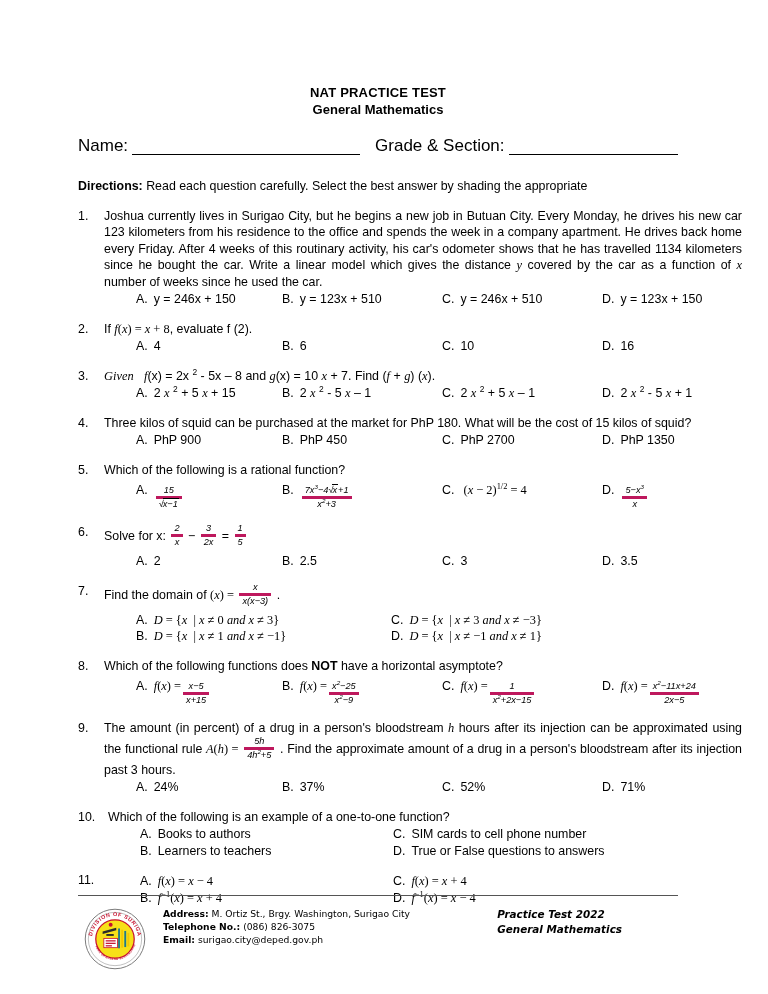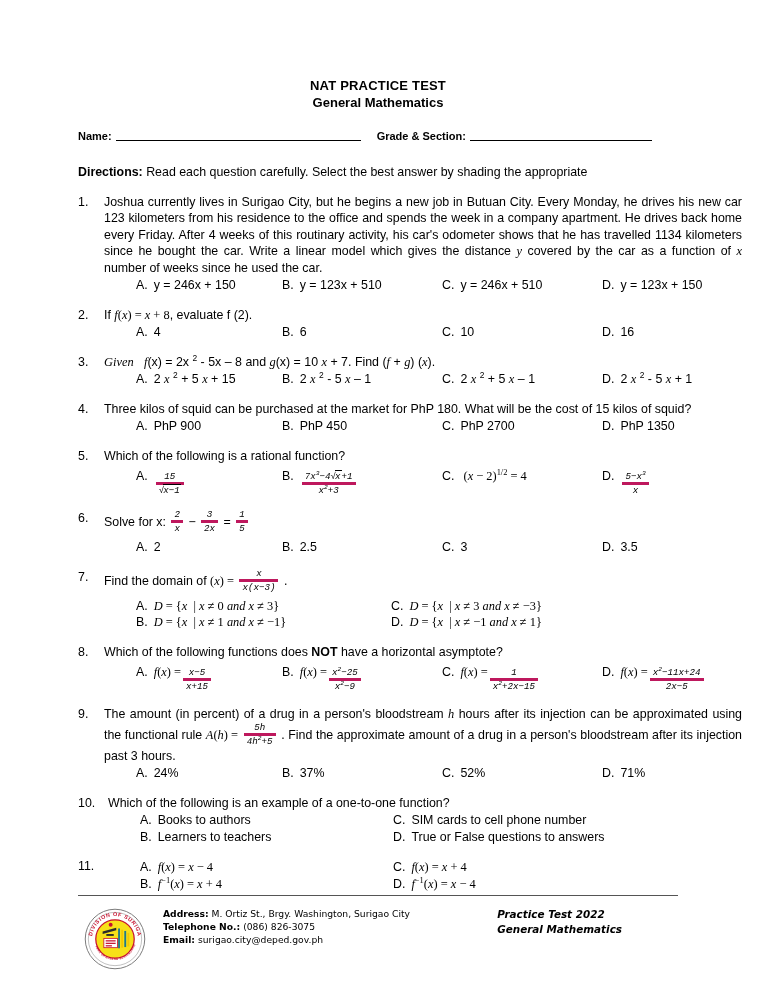--- a/index.html
+++ b/index.html
@@ -13,21 +13,21 @@
     font-family: "Liberation Sans", sans-serif;
     color: #000000;
     position: relative;
     overflow: hidden;
   }
   .page {
     position: relative;
     width: 756px;
     height: 994px;
     box-sizing: border-box;
-    padding: 4px 78px;
+    padding: 11px 78px;
   }
 
   
   .doc-title {
     text-align: center;
     font-weight: bold;
     font-size: 13px;
     letter-spacing: 0.2px;
     margin: 0;
     padding-top: 73px;
@@ -38,22 +38,22 @@
     font-weight: bold;
     font-size: 13px;
     margin: 0;
     line-height: 17px;
   }
 
   
   .info-row {
     display: flex;
     align-items: flex-end;
-    font-size: 11px;
-    font-weight: bold;
+    font-size: 17px;
+    font-weight: normal;
     margin-top: 18px;
     text-align: center;
   }
   .info-row.second { margin-top: 15px; }
   .field-label { white-space: nowrap; }
   .field-line {
     border-bottom: 1.3px solid #000;
     height: 11px;
     margin: 0 0 1px 4px;
   }
@@ -116,21 +116,21 @@
   .mserif { font-family: "Liberation Serif", serif; }
   sup { font-size: 0.68em; vertical-align: super; line-height: 0; }
 
   .frac {
     display: inline-flex;
     flex-direction: column;
     vertical-align: middle;
     text-align: center;
     font-size: 9.2px;
     line-height: 11px;
-    font-family: Liberation Mono, monospace;
+    font-family: Liberation Sans, sans-serif;
     font-style: italic;
     margin: 0 2px;
     position: relative;
     top: -1px;
   }
   .frac .num { padding: 0 3px; }
   .frac .den {
     padding: 0 3px;
     border-top: 3px solid #be185d;
   }

